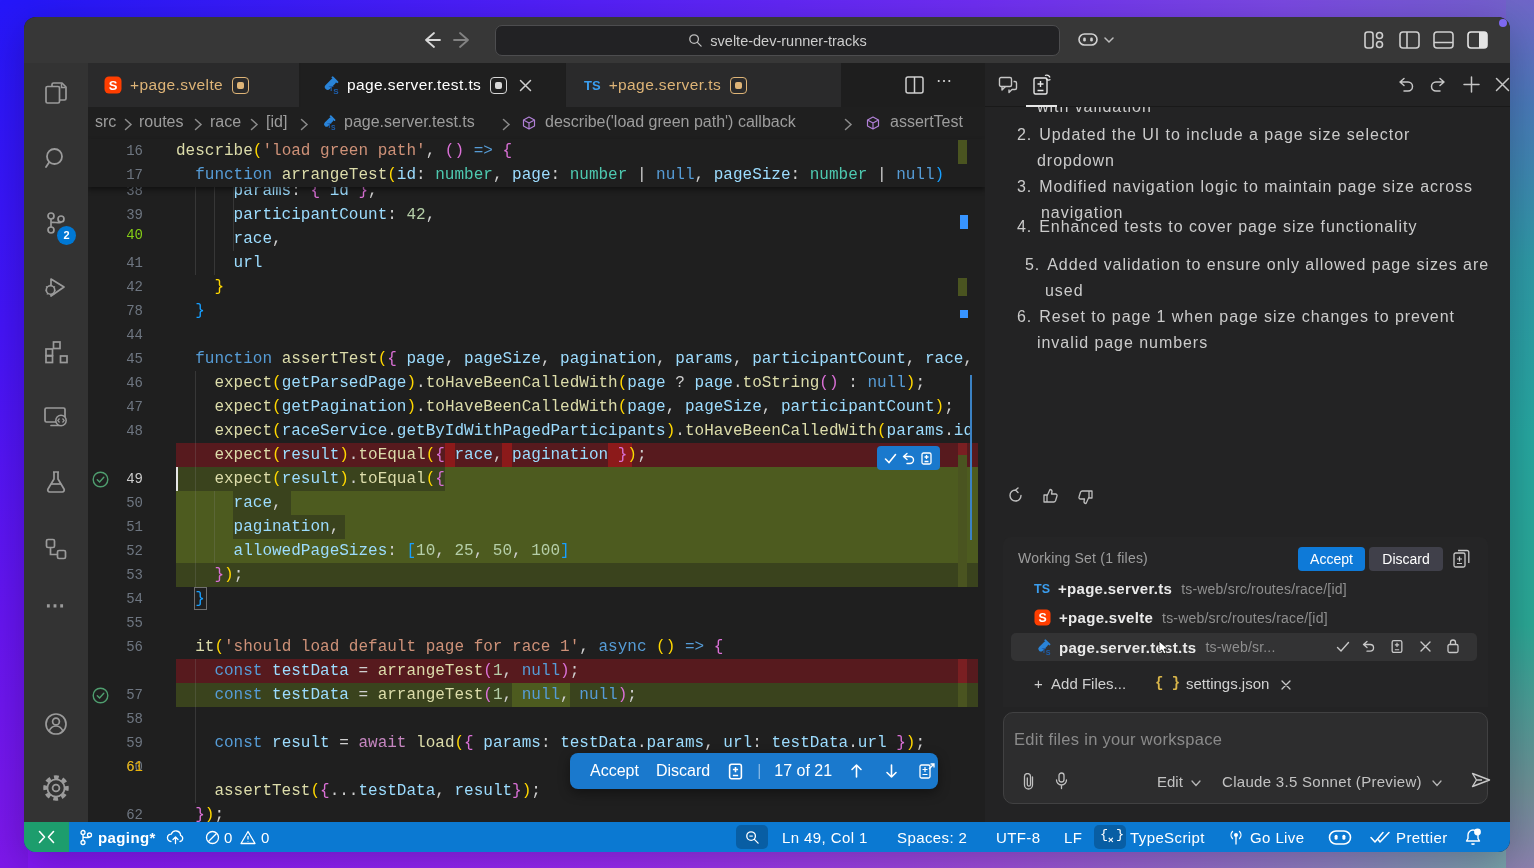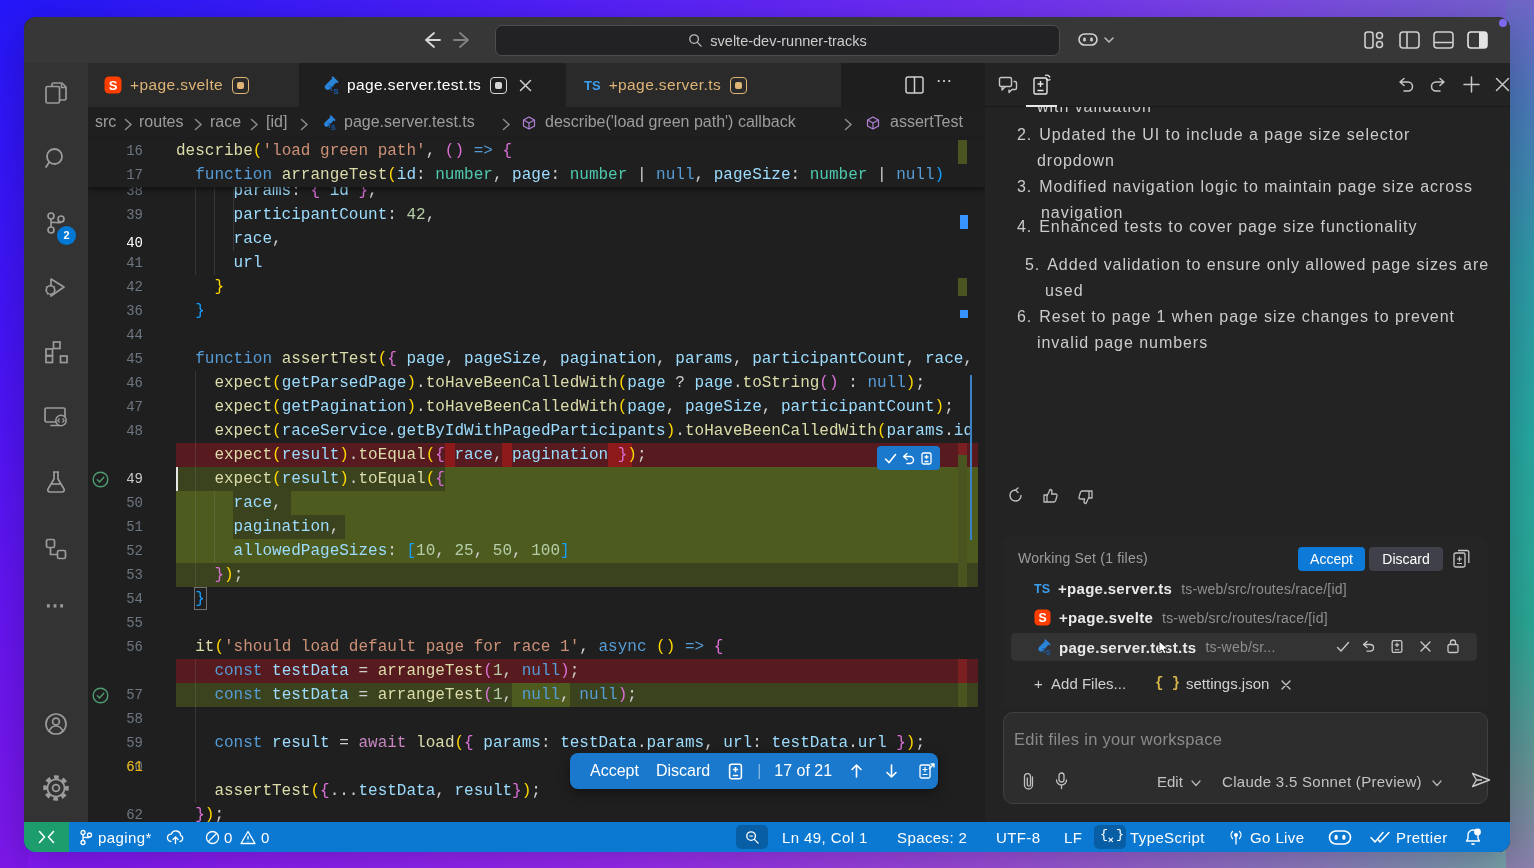--- a/index.html
+++ b/index.html
@@ -244,24 +244,24 @@
       <div class="bgrow" style="top:576px;background:#3a431d"></div>
       <div class="bgrow" style="top:576px;left:424px;width:58px;background:#4d5b1f"></div>
       <div class="gline" style="left:107px;top:72px;height:96px"></div>
       <div class="gline" style="left:126px;top:72px;height:96px"></div>
       <div class="gline" style="left:145px;top:72px;height:72px"></div>
       <div class="gline" style="left:107px;top:264px;height:216px"></div>
       <div class="gline" style="left:126px;top:384px;height:72px"></div>
       <div class="gline" style="left:107px;top:552px;height:144px"></div>
       <div class="ln" style="top:72px;color:#6e7681">38</div>
       <div class="ln" style="top:96px;color:#6e7681">39</div>
-      <div class="ln" style="top:124px;color:#ffffff">40</div>
+      <div class="ln" style="top:116px;color:#84cc16">40</div>
       <div class="ln" style="top:144px;color:#6e7681">41</div>
       <div class="ln" style="top:168px;color:#6e7681">42</div>
-      <div class="ln" style="top:192px;color:#6e7681">36</div>
+      <div class="ln" style="top:192px;color:#6e7681">78</div>
       <div class="ln" style="top:216px;color:#6e7681">44</div>
       <div class="ln" style="top:240px;color:#6e7681">45</div>
       <div class="ln" style="top:264px;color:#6e7681">46</div>
       <div class="ln" style="top:288px;color:#6e7681">47</div>
       <div class="ln" style="top:312px;color:#6e7681">48</div>
       <div class="ln" style="top:360px;color:#cccccc">49</div>
       <div class="ln" style="top:384px;color:#6e7681">50</div>
       <div class="ln" style="top:408px;color:#6e7681">51</div>
       <div class="ln" style="top:432px;color:#6e7681">52</div>
       <div class="ln" style="top:456px;color:#6e7681">53</div>
@@ -495,21 +495,21 @@
  <div class="abs" style="left:0;top:0;width:45px;height:30px;background:#1d9d6d"></div>
  <svg class="abs" style="left:14px;top:8px" width="17" height="14" viewBox="0 0 17 14">
         <path d="M1.5 1.5 L6.5 7 L1.5 12.5 M15.5 1.5 L10.5 7 L15.5 12.5" stroke="#fff" stroke-width="1.6" fill="none" stroke-linecap="round" stroke-linejoin="round"></path>
       </svg>
  <svg class="abs" style="left:54px;top:7px" width="16" height="17" viewBox="0 0 16 17">
         <circle cx="5" cy="3.5" r="2" stroke="#fff" stroke-width="1.3" fill="none"></circle>
         <circle cx="11.5" cy="6" r="2" stroke="#fff" stroke-width="1.3" fill="none"></circle>
         <circle cx="5" cy="13.5" r="2" stroke="#fff" stroke-width="1.3" fill="none"></circle>
         <path d="M5 5.5 V11.5 M5 9 C5 7.5 11.5 9.5 11.5 8" stroke="#fff" stroke-width="1.3" fill="none"></path>
       </svg>
- <div class="sitem" style="left:74px;top:0;font-weight:400">paging*</div>
+ <div class="sitem" style="left:74px;top:0;font-weight:700">paging*</div>
  <svg class="abs" style="left:142px;top:7px" width="19" height="16" viewBox="0 0 19 16">
         <path d="M5 12.5 A3.7 3.7 0 0 1 5.3 5.1 A4.8 4.8 0 0 1 14.6 6.5 A3.1 3.1 0 0 1 14 12.5" stroke="#fff" stroke-width="1.3" fill="none" stroke-linecap="round"></path>
         <path d="M9.5 14.5 V8.5 M7 10.5 L9.5 8 L12 10.5" stroke="#fff" stroke-width="1.3" fill="none" stroke-linecap="round" stroke-linejoin="round"></path>
       </svg>
  <svg class="abs" style="left:181px;top:8px" width="15" height="15" viewBox="0 0 15 15">
         <circle cx="7.5" cy="7.5" r="6" stroke="#fff" stroke-width="1.3" fill="none"></circle>
         <path d="M3.5 11.5 L11.5 3.5" stroke="#fff" stroke-width="1.3"></path>
       </svg>
  <div class="sitem" style="left:200px;top:0">0</div>
  <svg class="abs" style="left:216px;top:8px" width="16" height="15" viewBox="0 0 16 15">

